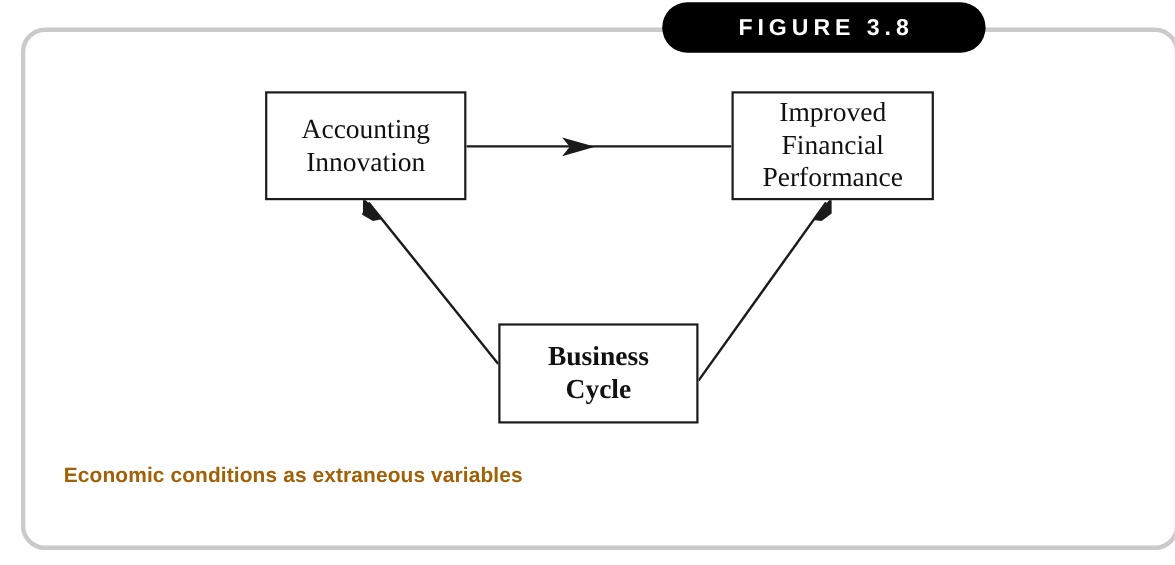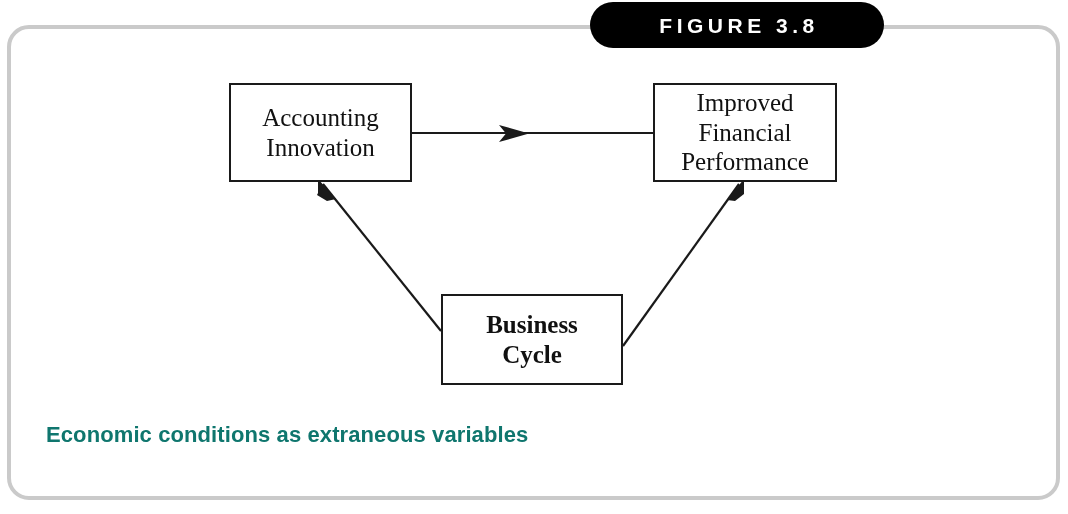--- a/index.html
+++ b/index.html
@@ -10,21 +10,21 @@
   body {
     width: 1068px;
     height: 514px;
     position: relative;
     font-family: "Liberation Sans", sans-serif;
     overflow: hidden;
   }
 
   #figure-root {
     position: absolute;
-    left: 0;
+    left: 12px;
     top: 0;
     width: 848px;
     height: 514px;
     padding-left: 44px;
   }
 
   
   .outer-frame {
     position: absolute;
     left: 7px;
@@ -109,23 +109,23 @@
     height: 91px;
     font-weight: bold;
   }
 
   
   .caption {
     position: absolute;
     left: 46px;
     top: 422px;
     font-family: "Liberation Sans", sans-serif;
-    font-size: 22px;
+    font-size: 19px;
     font-weight: bold;
-    color: #0f766e;
+    color: #a16207;
     letter-spacing: 0.1px;
   }
 </style>
 </head>
 <body>
 
 <div id="figure-root">
 
   <div class="outer-frame"></div>
 

